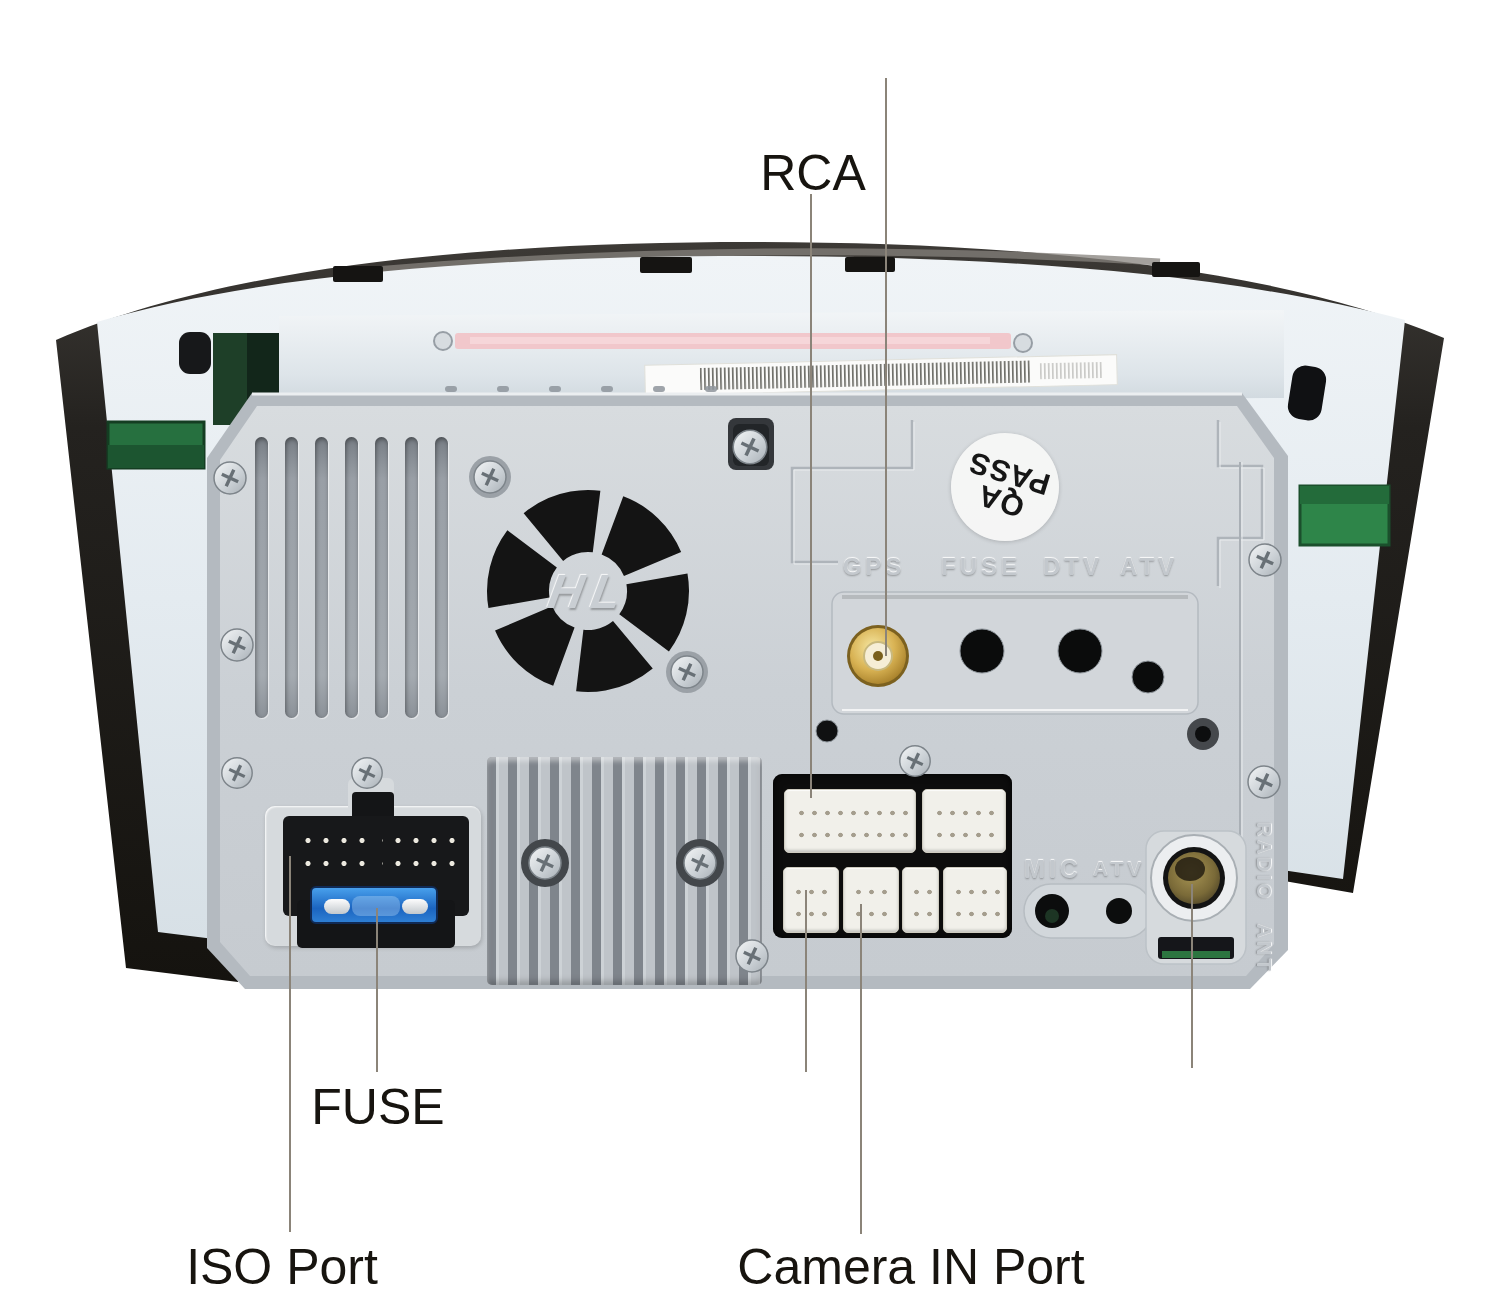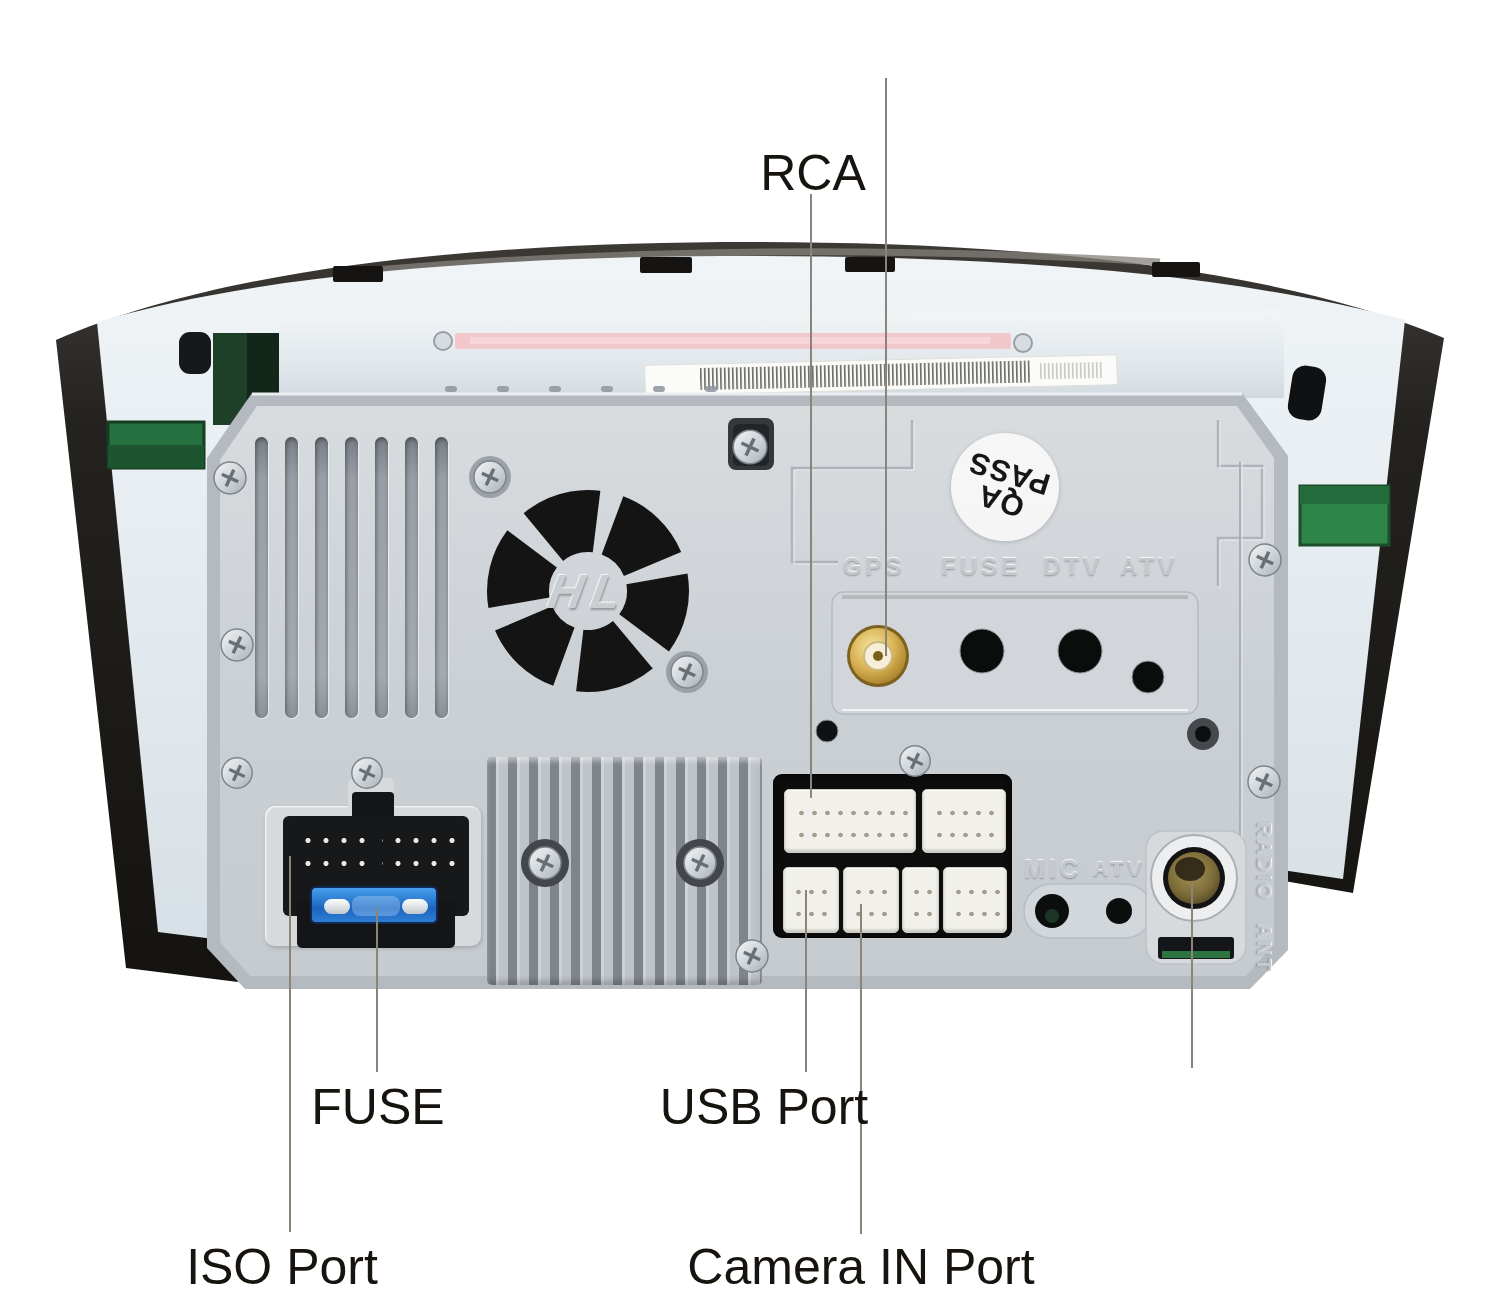--- a/index.html
+++ b/index.html
@@ -288,17 +288,16 @@
       <line x1="806" y1="890" x2="806" y2="1072"></line>
       <line x1="861" y1="904" x2="861" y2="1234"></line>
       <line x1="377" y1="908" x2="377" y2="1072"></line>
       <line x1="290" y1="856" x2="290" y2="1232"></line>
       <line x1="1192" y1="884" x2="1192" y2="1068"></line>
     </g>
   </svg>
 
   <div class="callout" style="left:813px;top:144px">RCA</div>
   <div class="callout" style="left:378px;top:1078px">FUSE</div>
-  <div class="callout" style="left:764px;top:1078px">USB Port</div>
   <div class="callout" style="left:282px;top:1238px">ISO Port</div>
-  <div class="callout" style="left:861px;top:1238px">Camera IN Port</div>
+  <div class="callout" style="left:911px;top:1238px">Camera IN Port</div>
 
 </div>
 
 </body></html>

